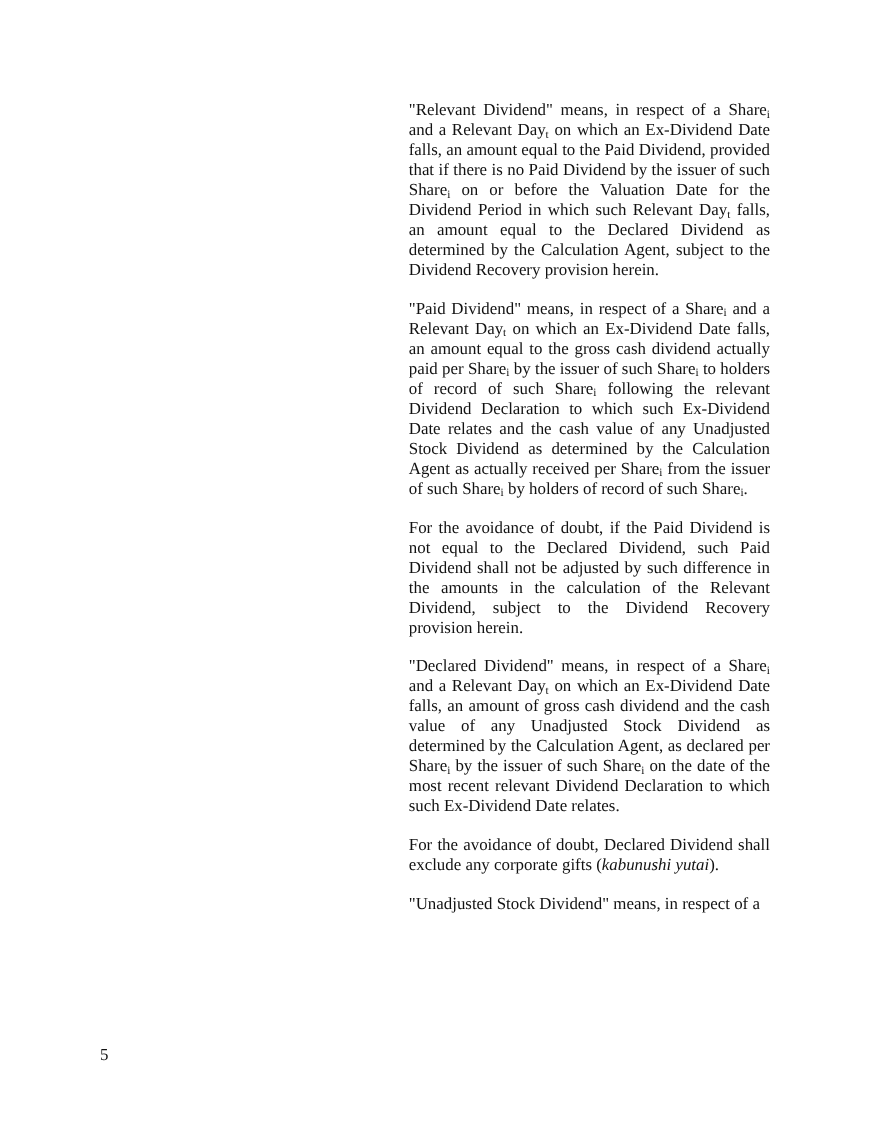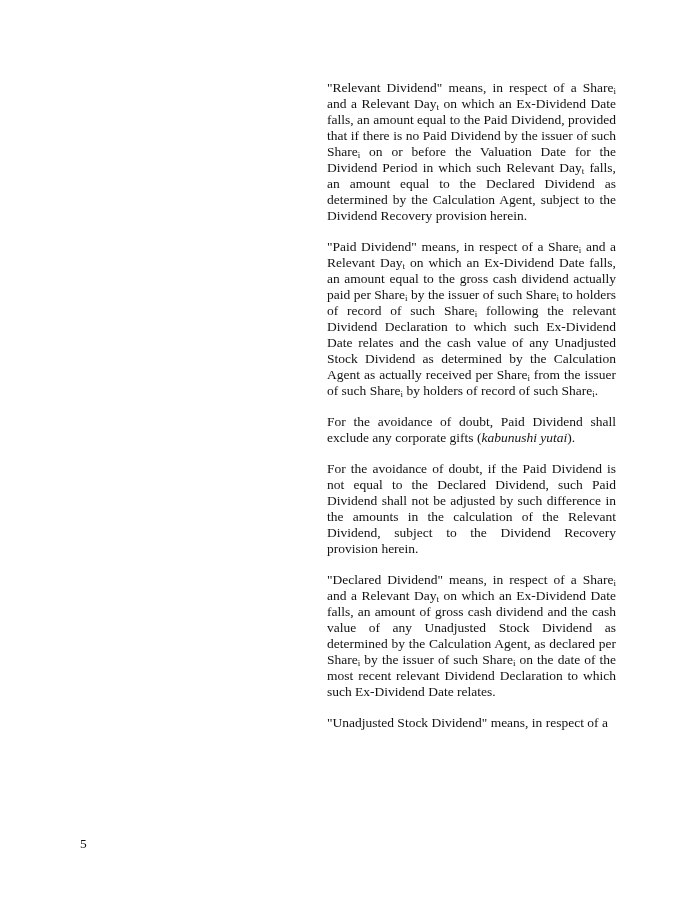--- a/index.html
+++ b/index.html
@@ -47,19 +47,19 @@
     line-height: 16px;
   }
 </style>
 </head>
 <body>
 
 <div class="page">
   <div class="text-column">
       <p class="para">"Relevant Dividend" means, in respect of a Share<sub>i</sub> and a Relevant Day<sub>t</sub> on which an Ex-Dividend Date falls, an amount equal to the Paid Dividend, provided that if there is no Paid Dividend by the issuer of such Share<sub>i</sub> on or before the Valuation Date for the Dividend Period in which such Relevant Day<sub>t</sub> falls, an amount equal to the Declared Dividend as determined by the Calculation Agent, subject to the Dividend Recovery provision herein.</p>
       <p class="para">"Paid Dividend" means, in respect of a Share<sub>i</sub> and a Relevant Day<sub>t</sub> on which an Ex-Dividend Date falls, an amount equal to the gross cash dividend actually paid per Share<sub>i</sub> by the issuer of such Share<sub>i</sub> to holders of record of such Share<sub>i</sub> following the relevant Dividend Declaration to which such Ex-Dividend Date relates and the cash value of any Unadjusted Stock Dividend as determined by the Calculation Agent as actually received per Share<sub>i</sub> from the issuer of such Share<sub>i</sub> by holders of record of such Share<sub>i</sub>.</p>
-      <p class="para">For the avoidance of doubt, Paid Dividend shall exclude any corporate gifts (<em>kabunushi yutai</em>).</p>
       <p class="para">For the avoidance of doubt, if the Paid Dividend is not equal to the Declared Dividend, such Paid Dividend shall not be adjusted by such difference in the amounts in the calculation of the Relevant Dividend, subject to the Dividend Recovery provision herein.</p>
       <p class="para">"Declared Dividend" means, in respect of a Share<sub>i</sub> and a Relevant Day<sub>t</sub> on which an Ex-Dividend Date falls, an amount of gross cash dividend and the cash value of any Unadjusted Stock Dividend as determined by the Calculation Agent, as declared per Share<sub>i</sub> by the issuer of such Share<sub>i</sub> on the date of the most recent relevant Dividend Declaration to which such Ex-Dividend Date relates.</p>
+      <p class="para">For the avoidance of doubt, Declared Dividend shall exclude any corporate gifts (<em>kabunushi yutai</em>).</p>
       <p class="para">"Unadjusted Stock Dividend" means, in respect of a</p>
     </div>
   <div class="page-number">5</div>
 </div>
 
 </body></html>

